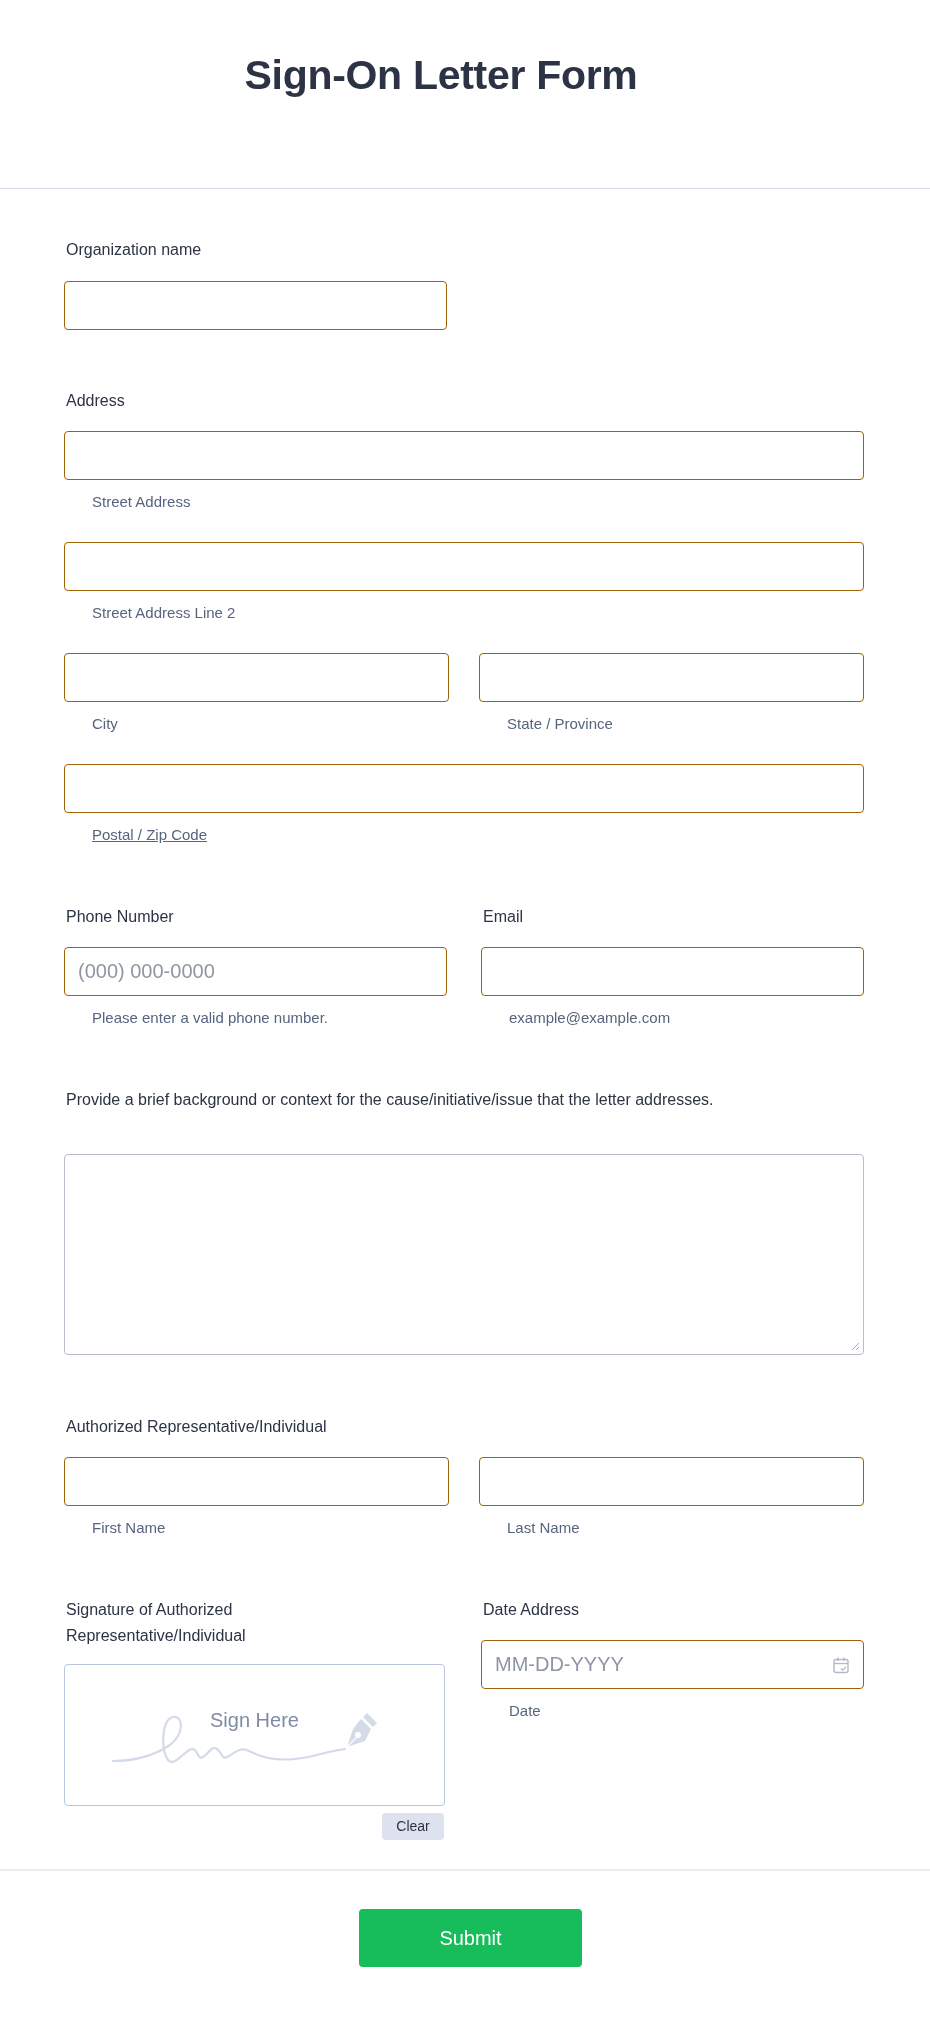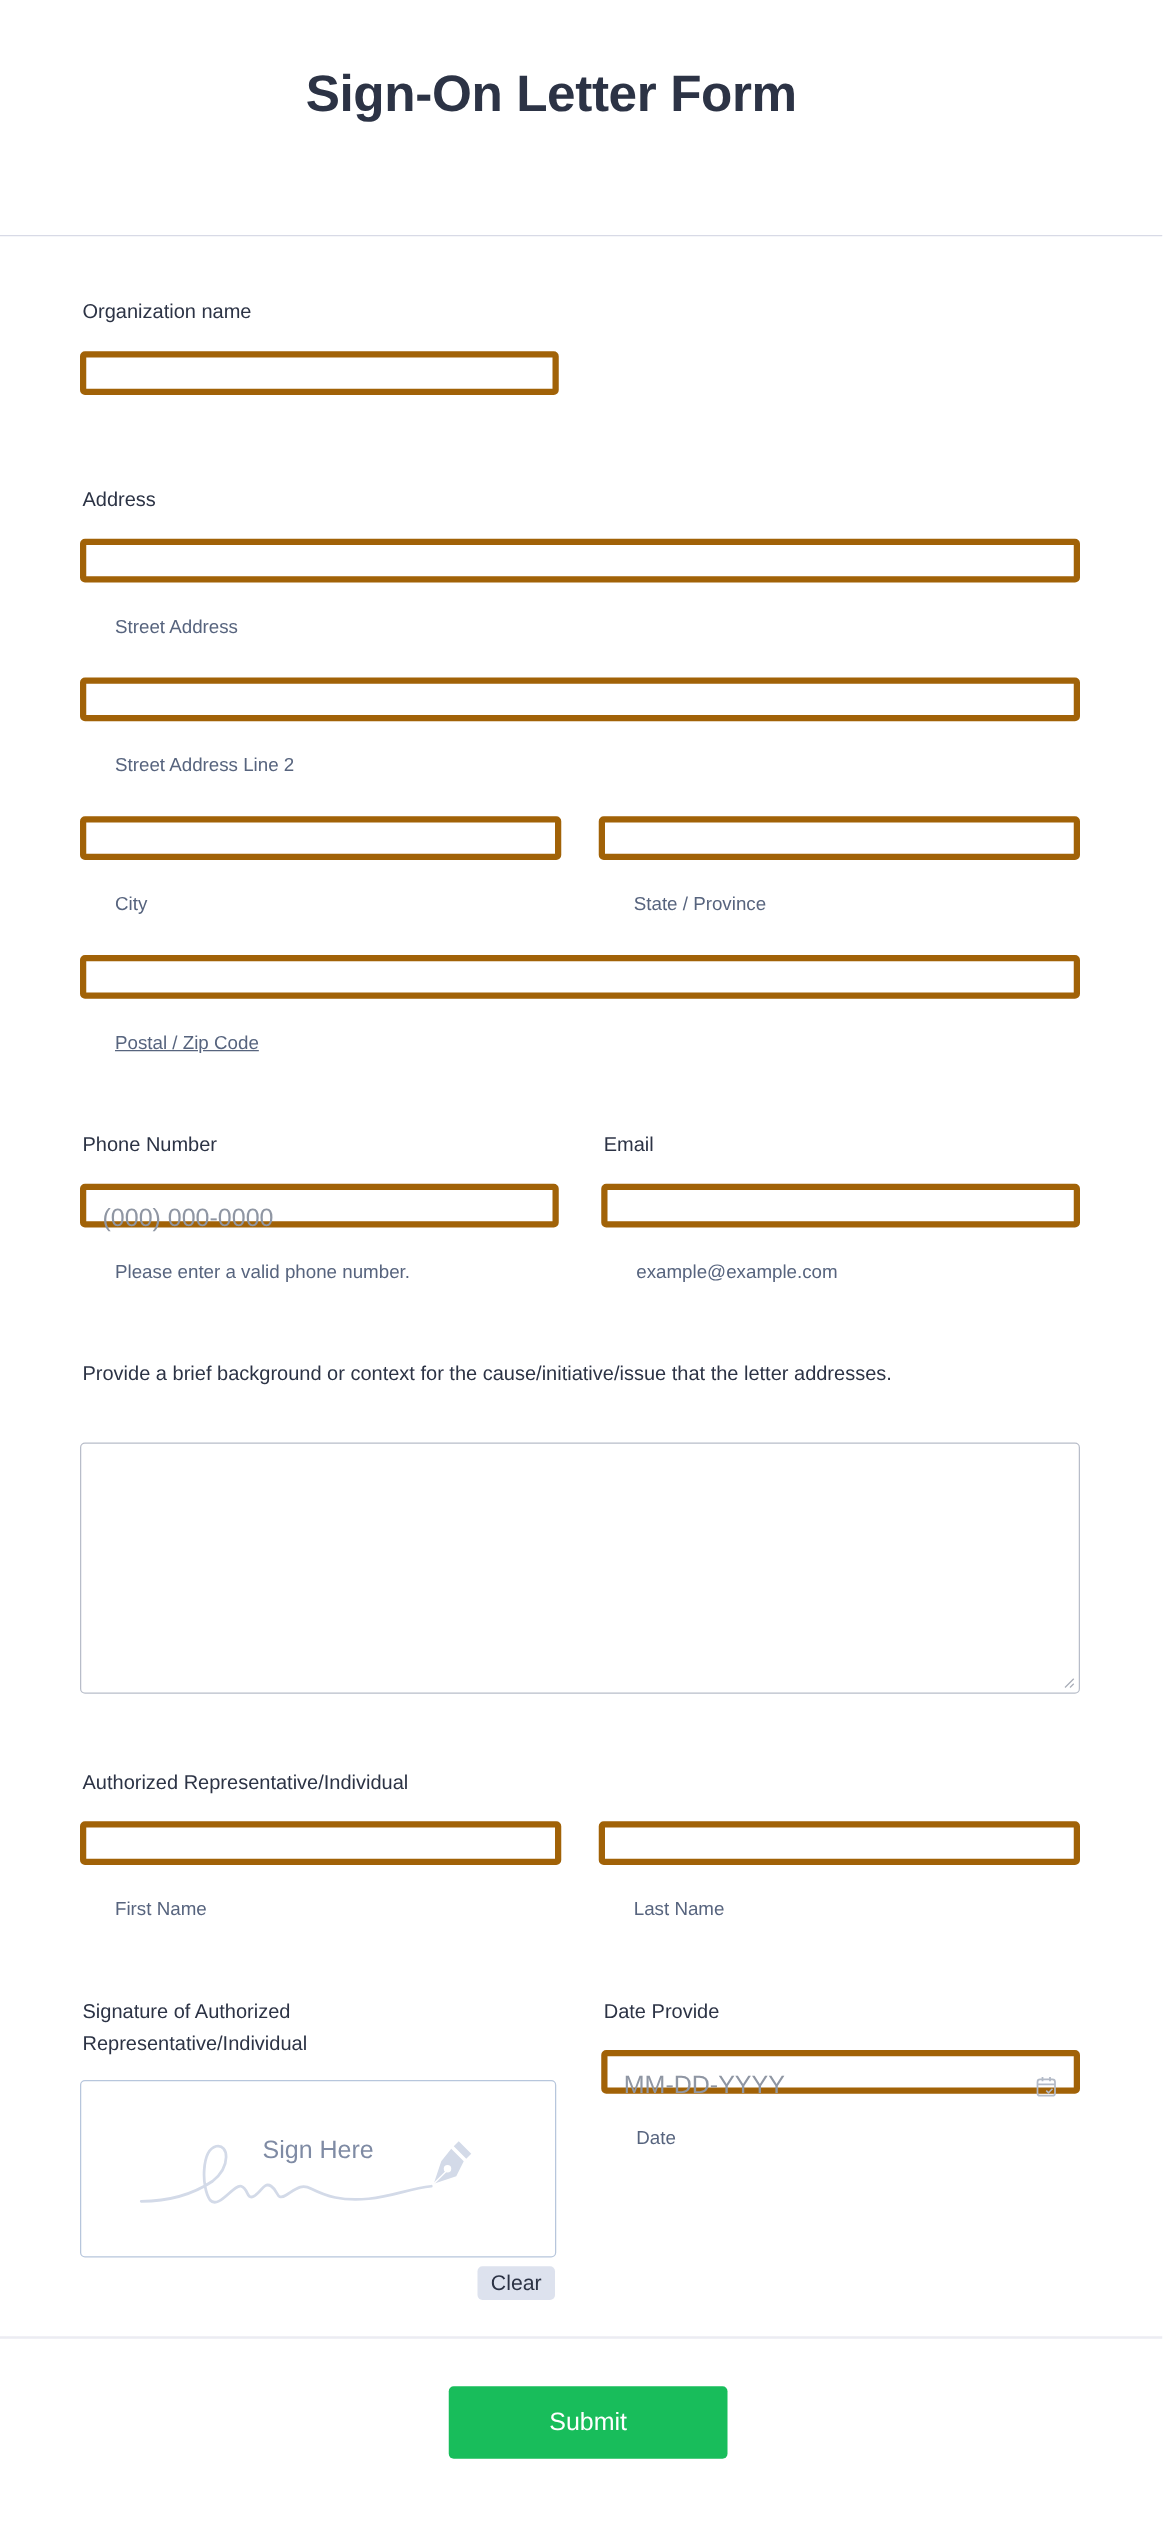--- a/index.html
+++ b/index.html
@@ -6,29 +6,29 @@
   html, body { width: 930px; height: 2021px; background: #ffffff; overflow: hidden; }
   body { font-family: "Liberation Sans", "DejaVu Sans", sans-serif; color: #2c3345; position: relative; }
 
   .header { position: absolute; left: 0; top: 0; width: 930px; height: 189px; border-bottom: 1px solid #d8dae6; text-align: center; }
   .title { position: absolute; left: 0; width: 882px; top: 52px; font-size: 41px; font-weight: 700; color: #2c3345; letter-spacing: -0.3px; }
   .subtitle { position: absolute; left: 0; width: 930px; top: 110px; font-size: 20px; color: #57647e; }
 
   .abs { position: absolute; }
   .label { font-size: 16px; color: #2c3345; line-height: 25px; }
   .sublabel { font-size: 15px; color: #57647e; line-height: 20px; margin-left: 26px; }
-  .input { position: absolute; border: 5px solid #a16207; border-radius: 4px; background: #fff; height: 35px; }
+  .input { position: absolute; border: 1px solid #a16207; border-radius: 4px; background: #fff; height: 49px; }
   .placeholder { position: absolute; left: 13px; top: 0; line-height: 47px; font-size: 20px; color: #8f96a3; }
 
   .textarea { position: absolute; border: 1px solid #b8bdc9; border-radius: 4px; background: #fff; }
   .resize-grip { position: absolute; right: 3px; bottom: 3px; width: 10px; height: 10px; }
 
   .sign-box { position: absolute; border: 1px solid #b7c6dc; border-radius: 4px; background: #fff; }
   .sign-text { position: absolute; left: 0; width: 100%; top: 44px; text-align: center; font-size: 20px; color: #7f8ba4; }
-  .clear-btn { position: absolute; background: #dde2ee; border-radius: 4px; font-size: 17px; color: #2c3345; text-align: center; line-height: 27px; }
+  .clear-btn { position: absolute; background: #dde2ee; border-radius: 4px; font-size: 14px; color: #2c3345; text-align: center; line-height: 27px; }
 
   .footer-line { position: absolute; left: 0; top: 1869px; width: 930px; height: 2px; background: #ebecf2; }
   .submit-btn { position: absolute; left: 359px; top: 1909px; width: 223px; height: 58px; background: #18bd5b; border-radius: 4px; color: #fff; font-size: 20px; line-height: 58px; text-align: center; }
 </style>
 </head>
 <body>
 
 <div class="header">
   <div class="title">Sign-On Letter Form</div>
 </div>
@@ -84,21 +84,21 @@
   </svg>
   <svg class="abs" style="left:276px;top:44px;" width="40" height="42" viewBox="0 0 40 42">
     <path d="M 26 4 L 36 14 L 32 18 L 22 8 Z" fill="#d3dae8"></path>
     <path d="M 20 10 L 30 20 L 24 32 L 6 38 L 12 20 Z" fill="#d3dae8"></path>
     <circle cx="17" cy="26" r="3" fill="#ffffff"></circle>
     <line x1="6" y1="38" x2="16" y2="28" stroke="#ffffff" stroke-width="1.2"></line>
   </svg>
 </div>
 <div class="clear-btn" style="left:382px;top:1813px;width:62px;height:27px;">Clear</div>
 
-<div class="abs label" style="left:483px;top:1597px;">Date Provide</div>
+<div class="abs label" style="left:483px;top:1597px;">Date Address</div>
 <div class="input" style="left:481px;top:1640px;width:383px;">
   <span class="placeholder">MM-DD-YYYY</span>
   <svg class="abs" style="right:13px;top:15px;" width="18" height="18" viewBox="0 0 18 18">
     <rect x="2" y="3.5" width="14" height="13" rx="2" fill="none" stroke="#b3bac7" stroke-width="1.4"></rect>
     <line x1="2" y1="7.5" x2="16" y2="7.5" stroke="#b3bac7" stroke-width="1.4"></line>
     <line x1="6" y1="1.5" x2="6" y2="5" stroke="#b3bac7" stroke-width="1.4"></line>
     <line x1="12" y1="1.5" x2="12" y2="5" stroke="#b3bac7" stroke-width="1.4"></line>
     <path d="M 9 12.5 L 10.8 14.2 L 14 11" fill="none" stroke="#b3bac7" stroke-width="1.3"></path>
   </svg>
 </div>

